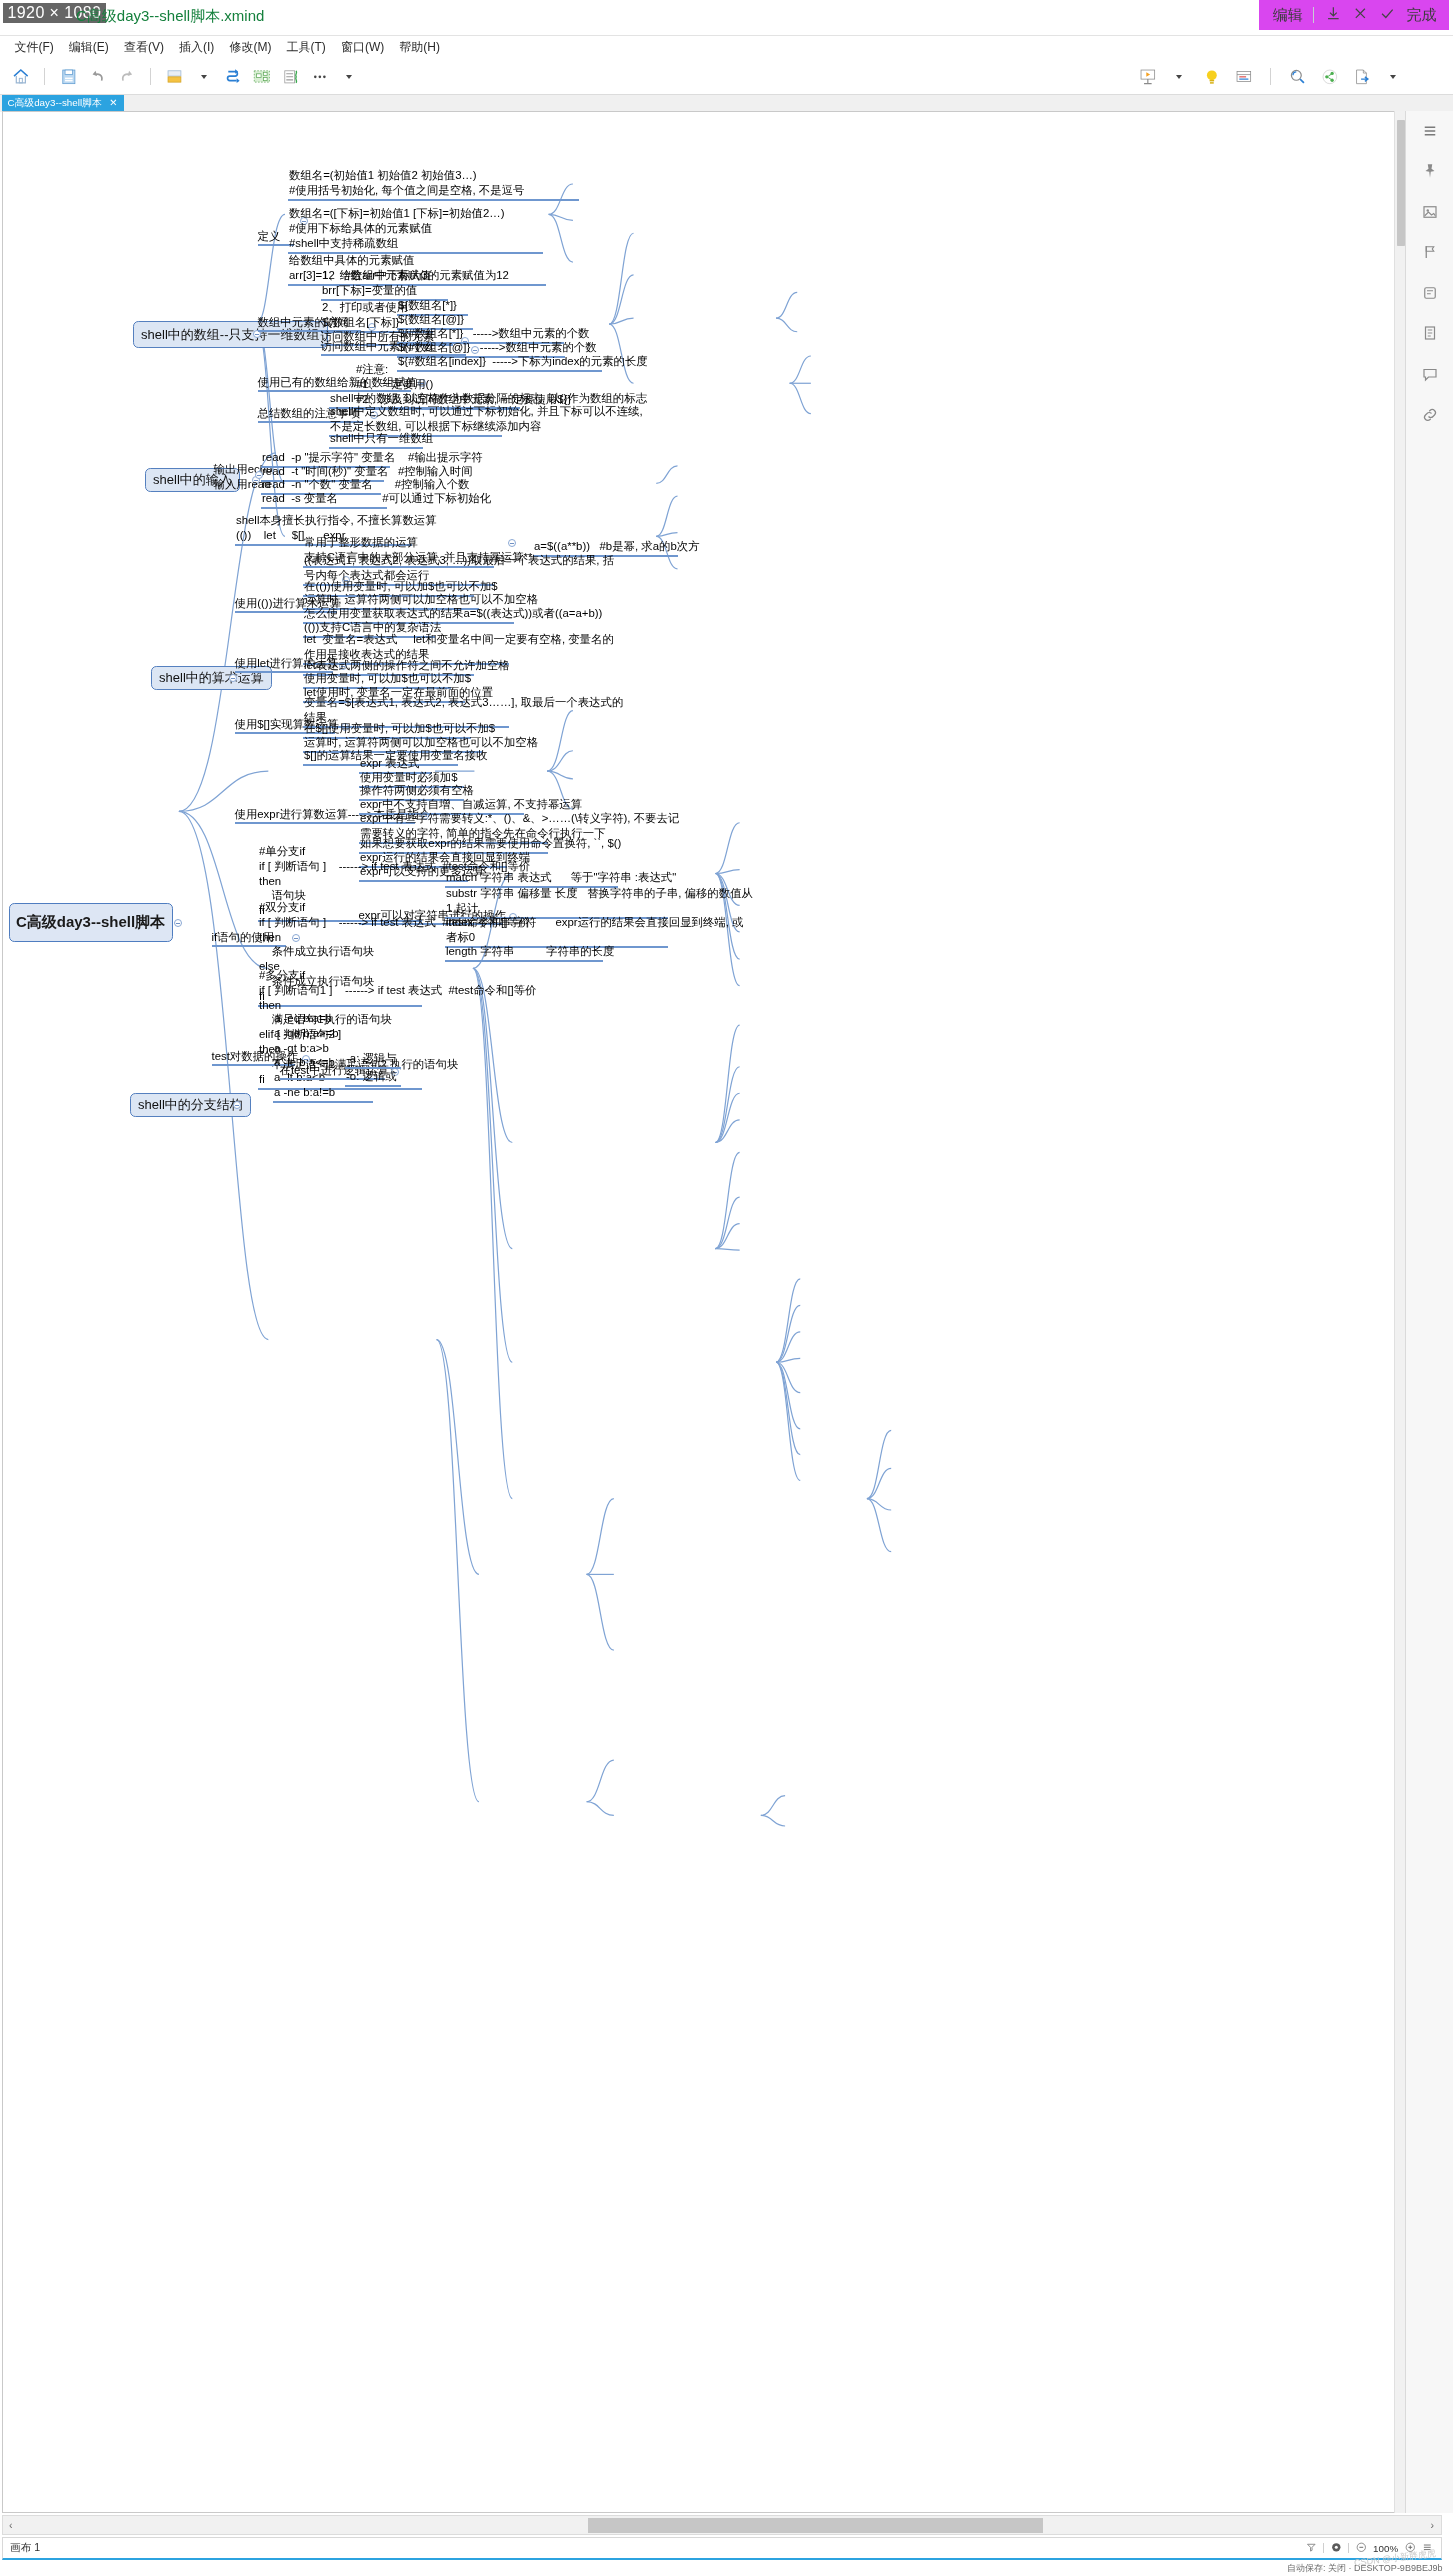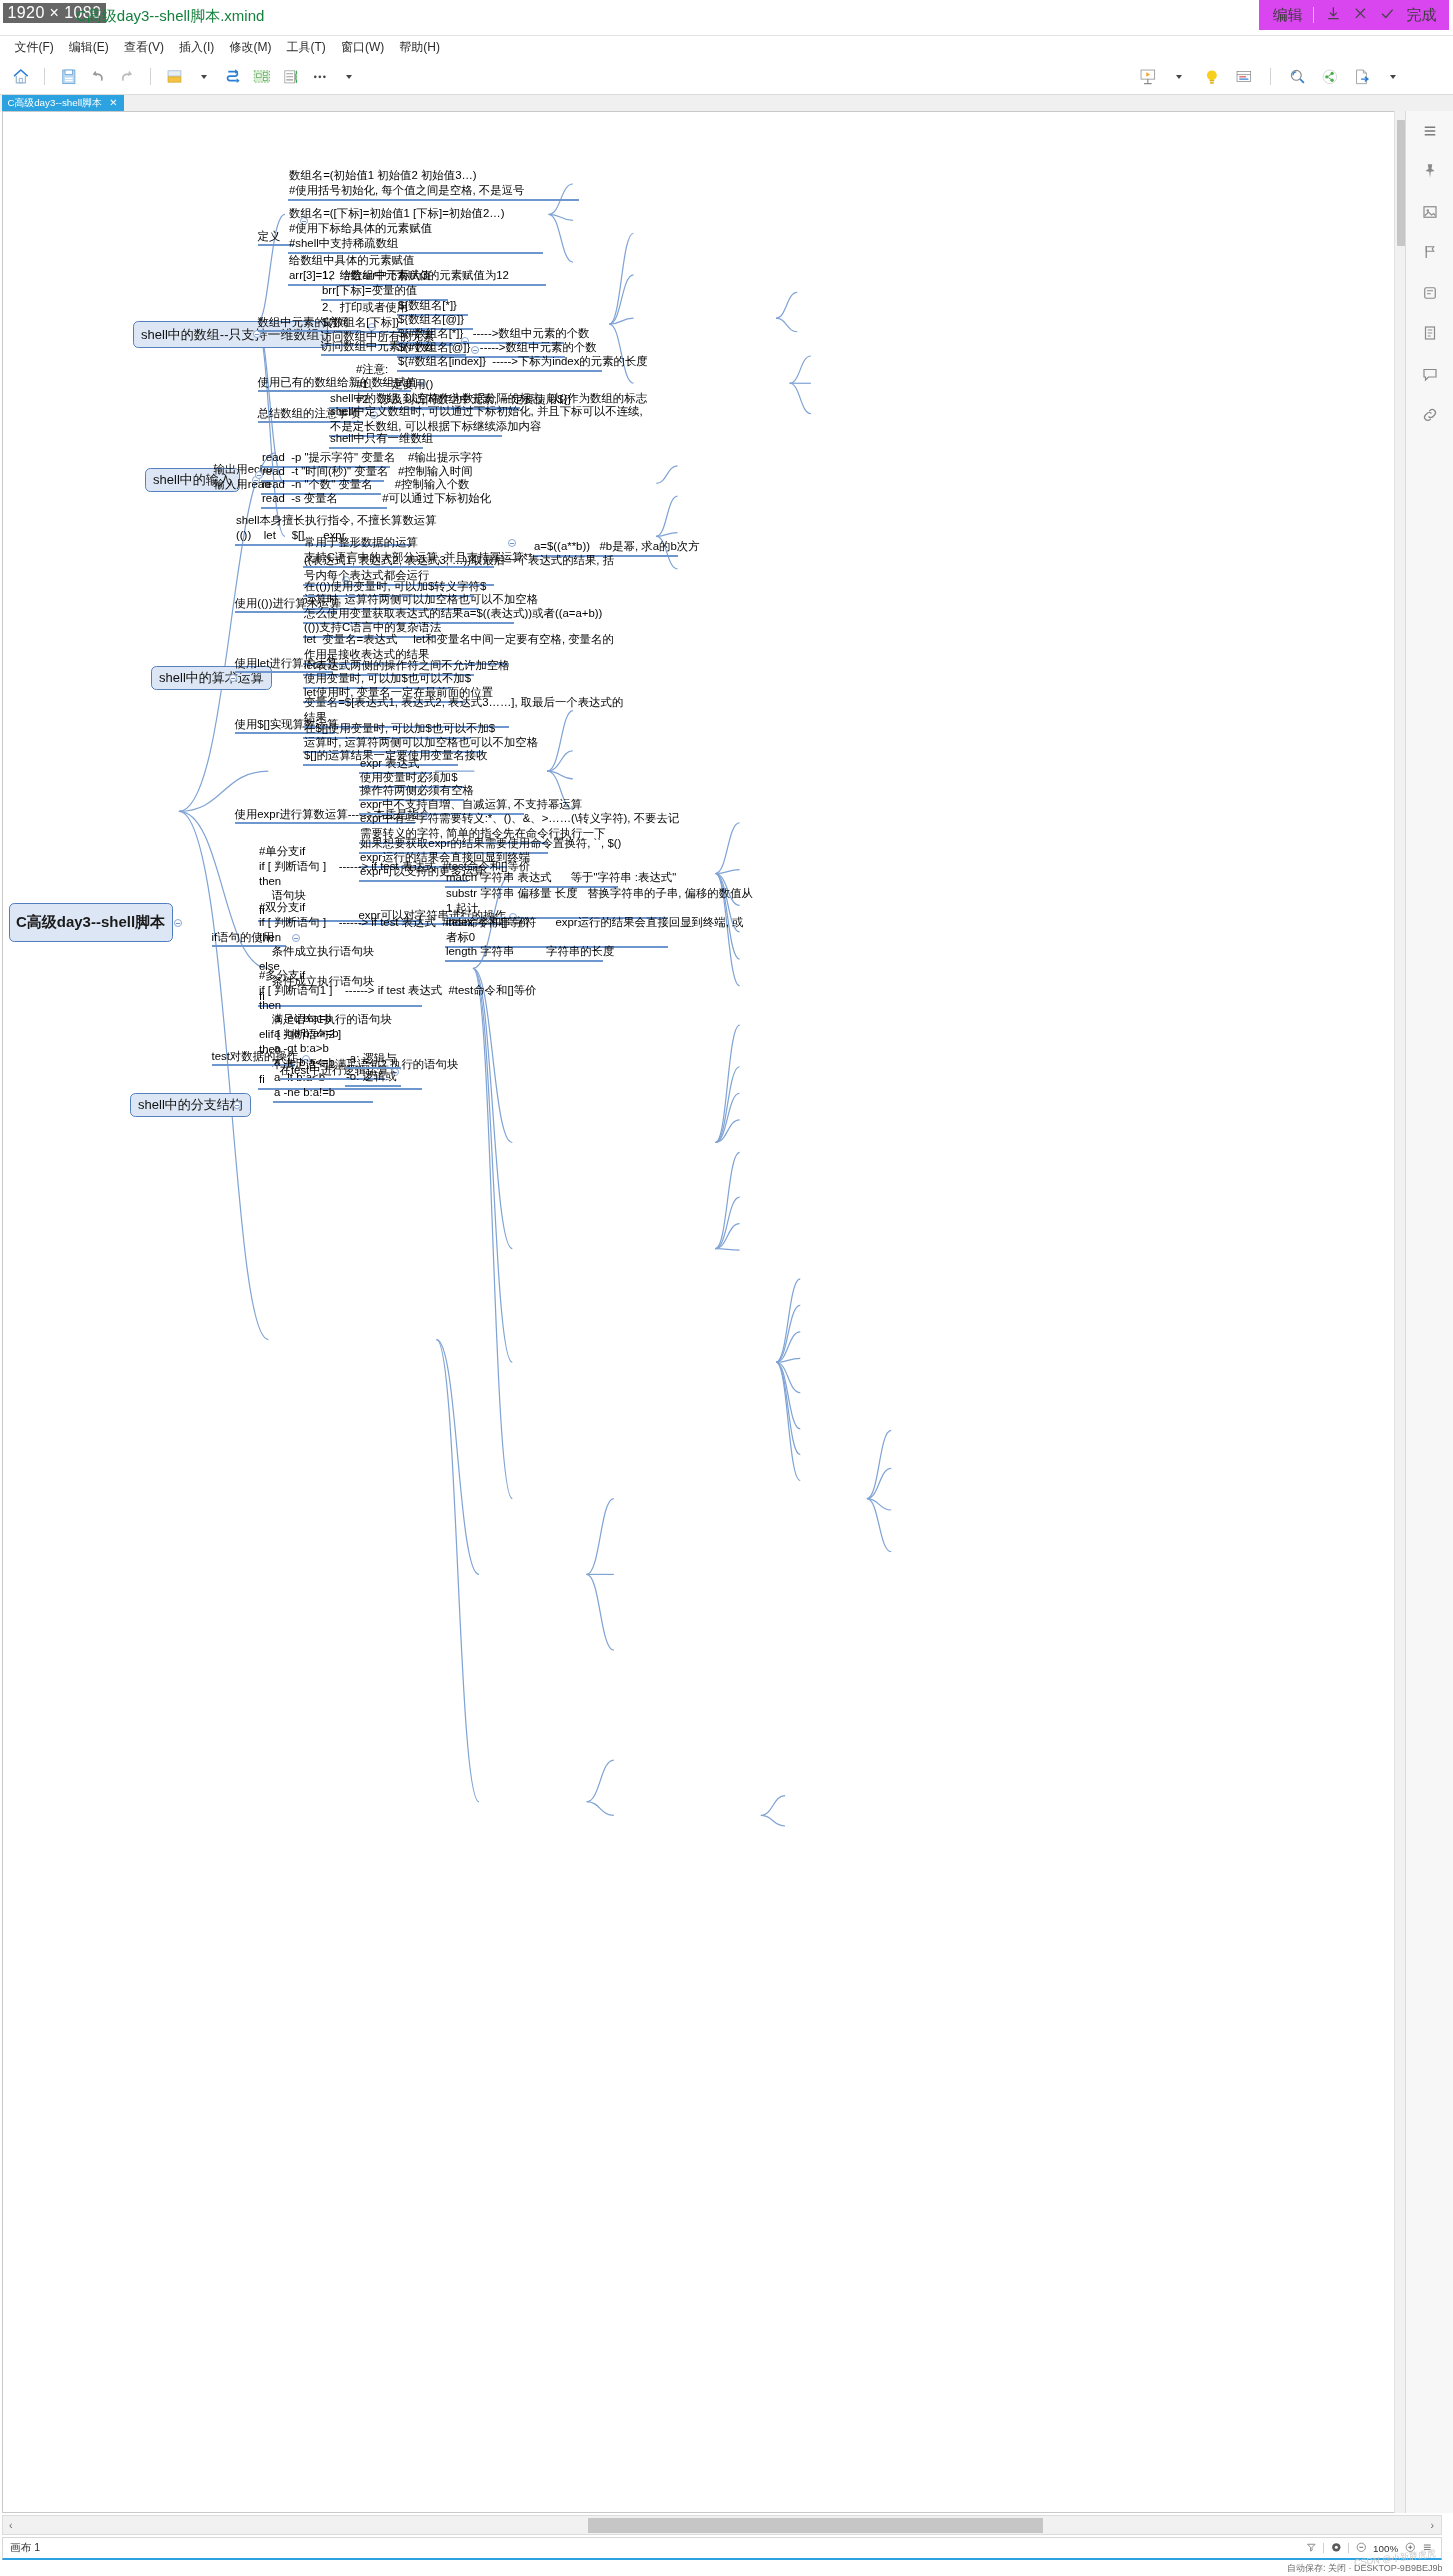--- a/index.html
+++ b/index.html
@@ -485,21 +485,21 @@
 (())    let     $[]      expr</div>
 
     <div class="l2 ul" style="left:232px; top:484px; width:102px;">使用(())进行算术运算</div>
     <div class="tgl" style="left:339px; top:464px;"></div>
     <div class="n ul" style="left:300px; top:423px; width:191px;">常用于整形数据的运算
 支持C语言中的大部分运算, 并且支持幂运算**</div>
     <div class="n ul" style="left:530px; top:427px; width:145px;">a=$((a**b))   #b是幂, 求a的b次方</div>
     <div class="tgl" style="left:505px; top:427px;"></div>
     <div class="n ul" style="left:300px; top:441px; width:191px;">((表达式1, 表达式2, 表达式3, …))取最后一个表达式的结果, 括
 号内每个表达式都会运行</div>
-    <div class="n ul" style="left:300px; top:467px; width:171px;">在(())使用变量时, 可以加$转义字符$</div>
+    <div class="n ul" style="left:300px; top:467px; width:171px;">在(())使用变量时, 可以加$也可以不加$</div>
     <div class="n ul" style="left:300px; top:480px; width:176px;">运算时, 运算符两侧可以加空格也可以不加空格</div>
     <div class="n ul" style="left:300px; top:494px; width:211px;">怎么使用变量获取表达式的结果a=$((表达式))或者((a=a+b))</div>
     <div class="n ul" style="left:300px; top:508px; width:132px;">(())支持C语言中的复杂语法</div>
 
     <div class="l2 ul" style="left:232px; top:544px; width:98px;">使用let进行算术运算</div>
     <div class="tgl" style="left:336px; top:550px;"></div>
     <div class="n ul" style="left:300px; top:520px; width:206px;">let  变量名=表达式     let和变量名中间一定要有空格, 变量名的
 作用是接收表达式的结果</div>
     <div class="n ul" style="left:300px; top:546px; width:171px;">let表达式两侧的操作符之间不允许加空格</div>
     <div class="n ul" style="left:300px; top:559px; width:148px;">使用变量时, 可以加$也可以不加$</div>

